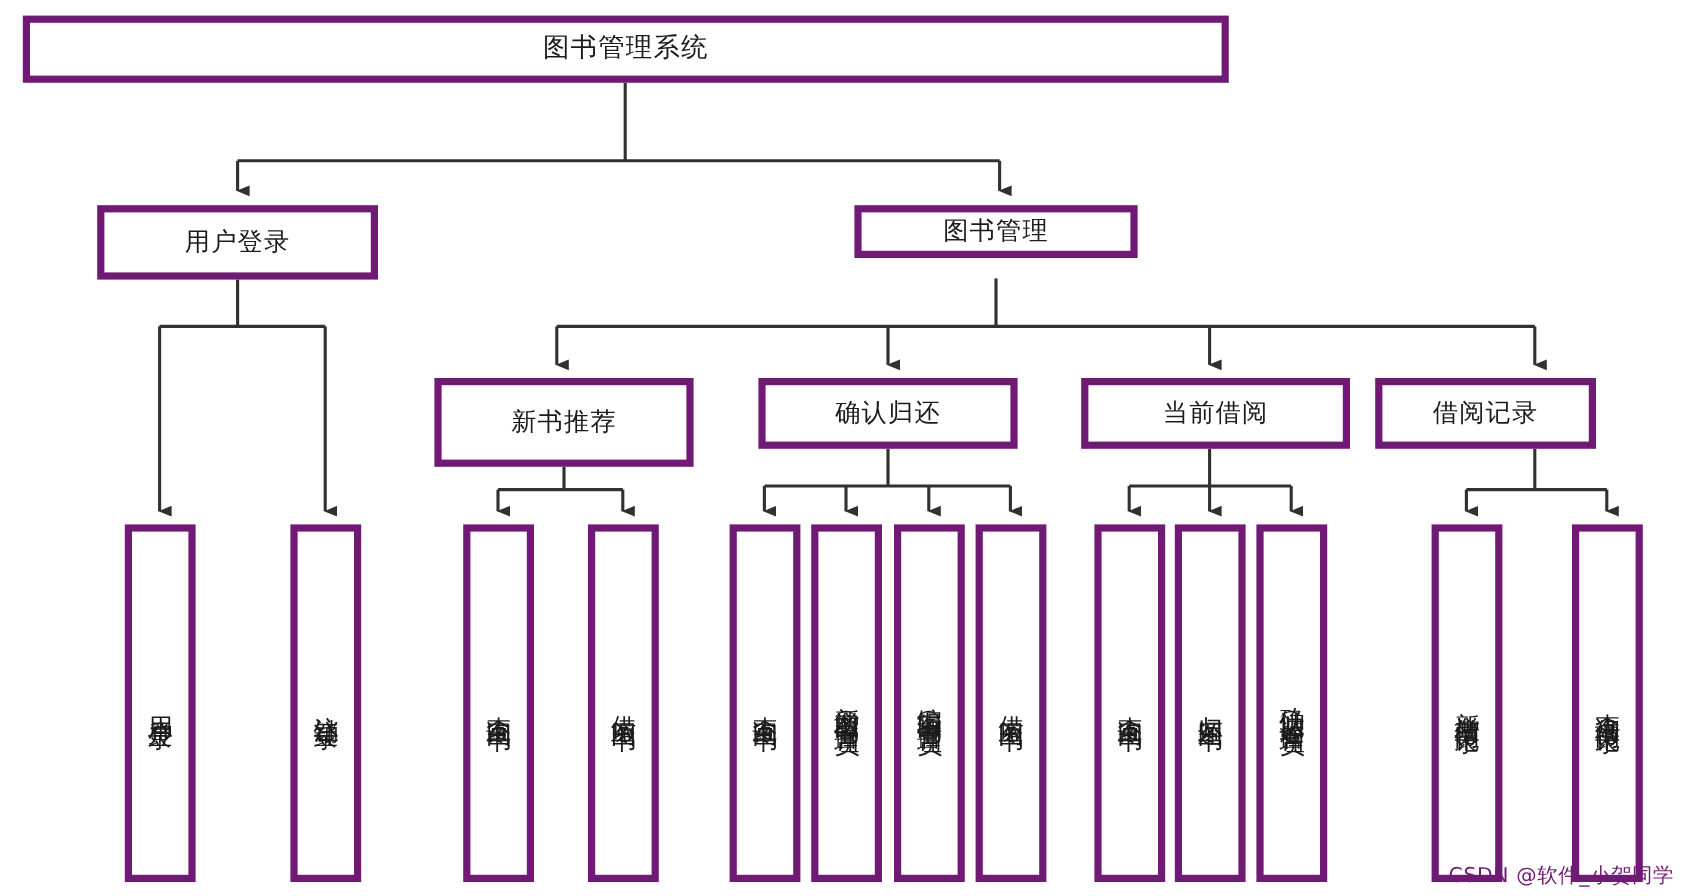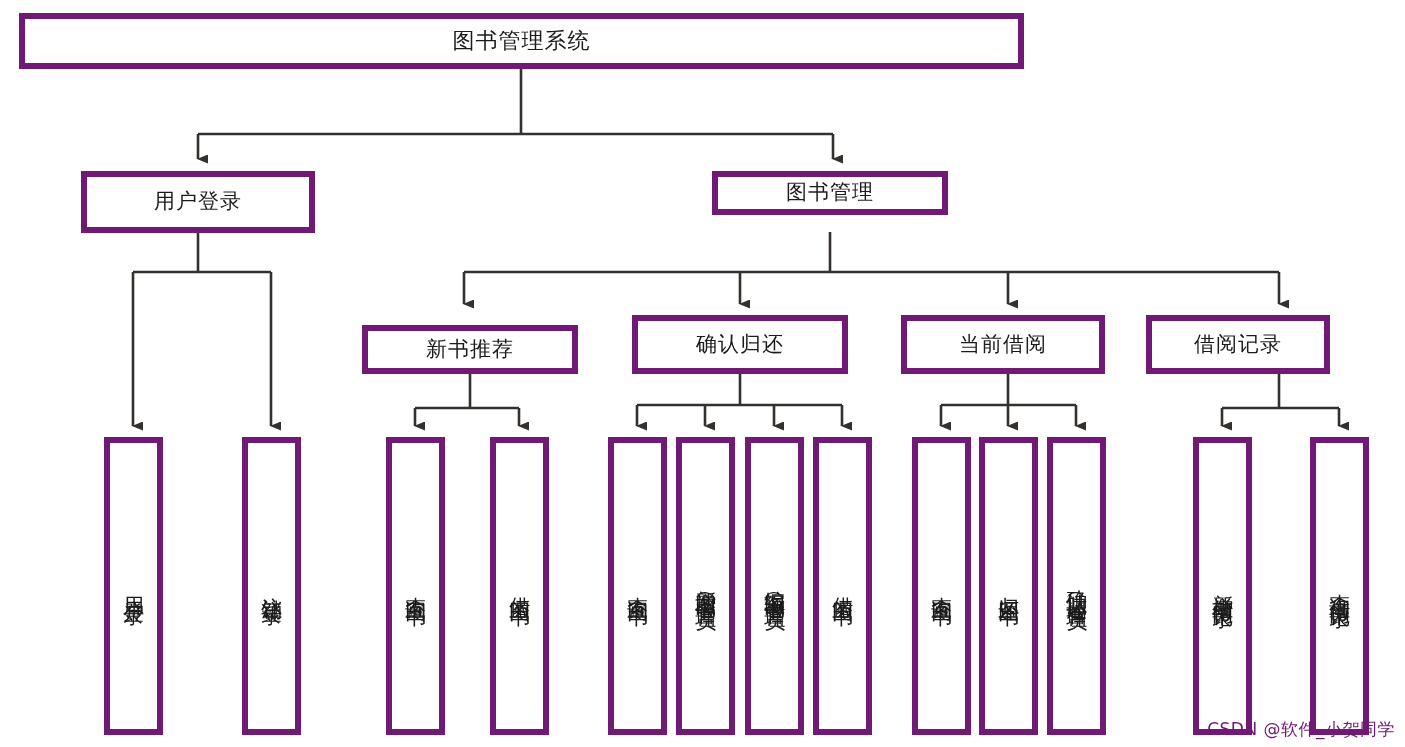--- a/index.html
+++ b/index.html
@@ -117,23 +117,23 @@
       <path d="M1222,408 L1222,426" marker-end="url(#arw)"></path>
       <path d="M1339,408 L1339,426" marker-end="url(#arw)"></path>
     </g>
   </svg>
 
   <div class="node h root" style="left:19px; top:13px; width:1005px; height:56px;">图书管理系统</div>
 
   <div class="node h" style="left:81px; top:171px; width:234px; height:62px;">用户登录</div>
   <div class="node h" style="left:712px; top:171px; width:236px; height:44px;">图书管理</div>
 
-  <div class="node h" style="left:362px; top:315px; width:216px; height:49px;margin-top:10px;">新书推荐</div>
+  <div class="node h" style="left:362px; top:315px; width:216px; height:74px;">新书推荐</div>
   <div class="node h" style="left:632px; top:315px; width:216px; height:59px;">确认归还</div>
-  <div class="node h" style="left:901px; top:315px; width:204px; height:59px;">当前借阅</div>
+  <div class="node h" style="left:901px; top:315px; width:224px; height:59px;">当前借阅</div>
   <div class="node h" style="left:1146px; top:315px; width:184px; height:59px;">借阅记录</div>
 
   <div class="node v" style="left:104px; top:437px; width:59px; height:298px;">用户登录</div>
   <div class="node v" style="left:242px; top:437px; width:59px; height:298px;">注销登录</div>
 
   <div class="node v" style="left:386px; top:437px; width:59px; height:298px;">查询图书</div>
   <div class="node v" style="left:490px; top:437px; width:59px; height:298px;">借阅图书</div>
 
   <div class="node v" style="left:608px; top:437px; width:59px; height:298px;">查询图书</div>
   <div class="node v" style="left:676px; top:437px; width:59px; height:298px;">新增图书（管理员）</div>

